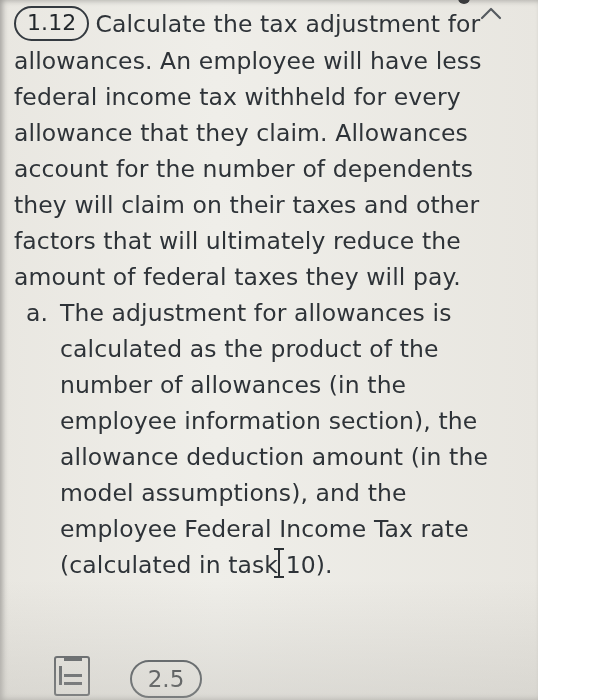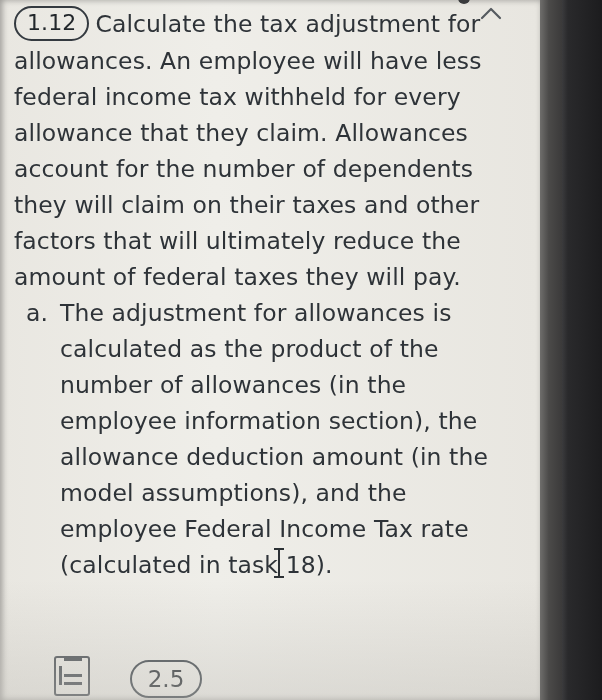--- a/index.html
+++ b/index.html
@@ -8,21 +8,21 @@
     background: #ffffff;
   }
   body {
     width: 602px;
     height: 700px;
     overflow: hidden;
     font-family: "DejaVu Sans", sans-serif;
   }
   .screen {
     position: relative;
-    width: 602px;
+    width: 538px;
     height: 700px;
     background: #2b2b2d;
     overflow: hidden;
   }
   
   .page {
     position: absolute;
     left: 0;
     top: 0;
     width: 540px;
@@ -242,21 +242,21 @@
       </svg>
     </div>
 
     <div class="content">
 
       <p class="para"><span class="num-pill">1.12</span><span class="para-text">Calculate the tax adjustment for allowances. An employee will have less federal income tax withheld for every allowance that they claim. Allowances account for the number of dependents they will claim on their taxes and other factors that will ultimately reduce the amount of federal taxes they will pay.</span></p>
 
       <ul class="sub-list">
         <li class="sub-item">
           <span class="sub-marker">a.</span>
-          <span class="sub-body">The adjustment for allowances is calculated as the product of the number of allowances (in the employee information section), the allowance deduction amount (in the model assumptions), and the employee Federal Income Tax rate (calculated in task 18).</span>
+          <span class="sub-body">The adjustment for allowances is calculated as the product of the number of allowances (in the employee information section), the allowance deduction amount (in the model assumptions), and the employee Federal Income Tax rate (calculated in task 10).</span>
         </li>
       </ul>
 
     </div>
 
     <div class="text-cursor"></div>
 
     <div class="bottom-bar">
       <div class="list-icon">
         <b></b>

